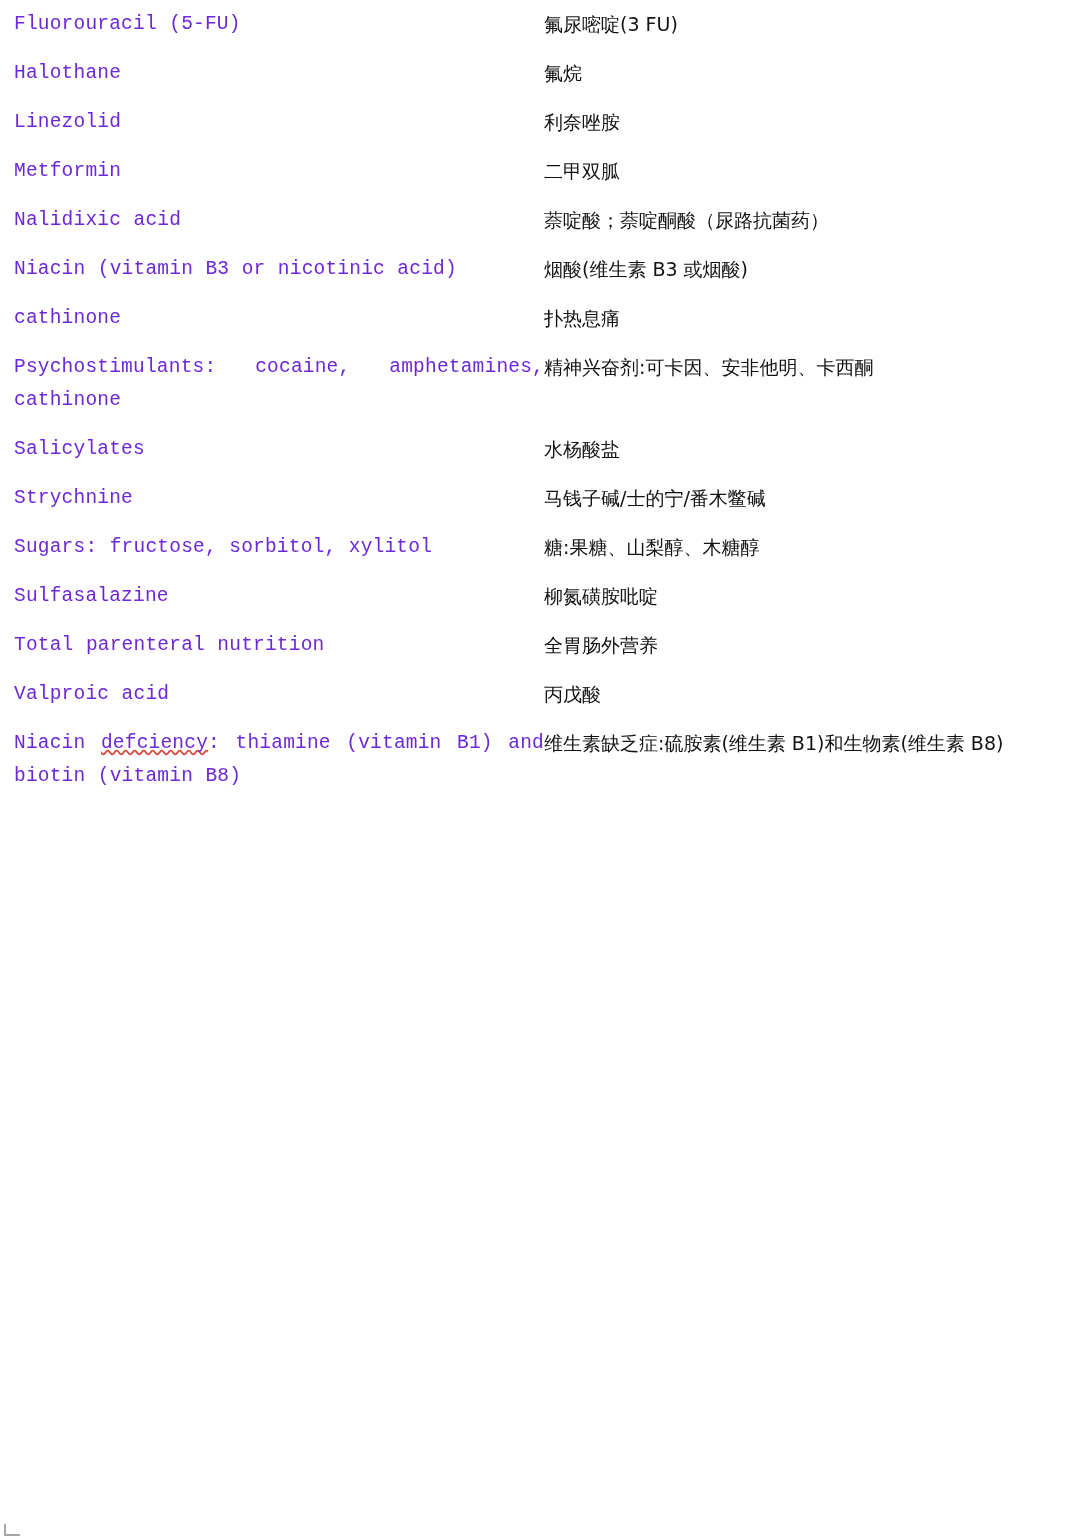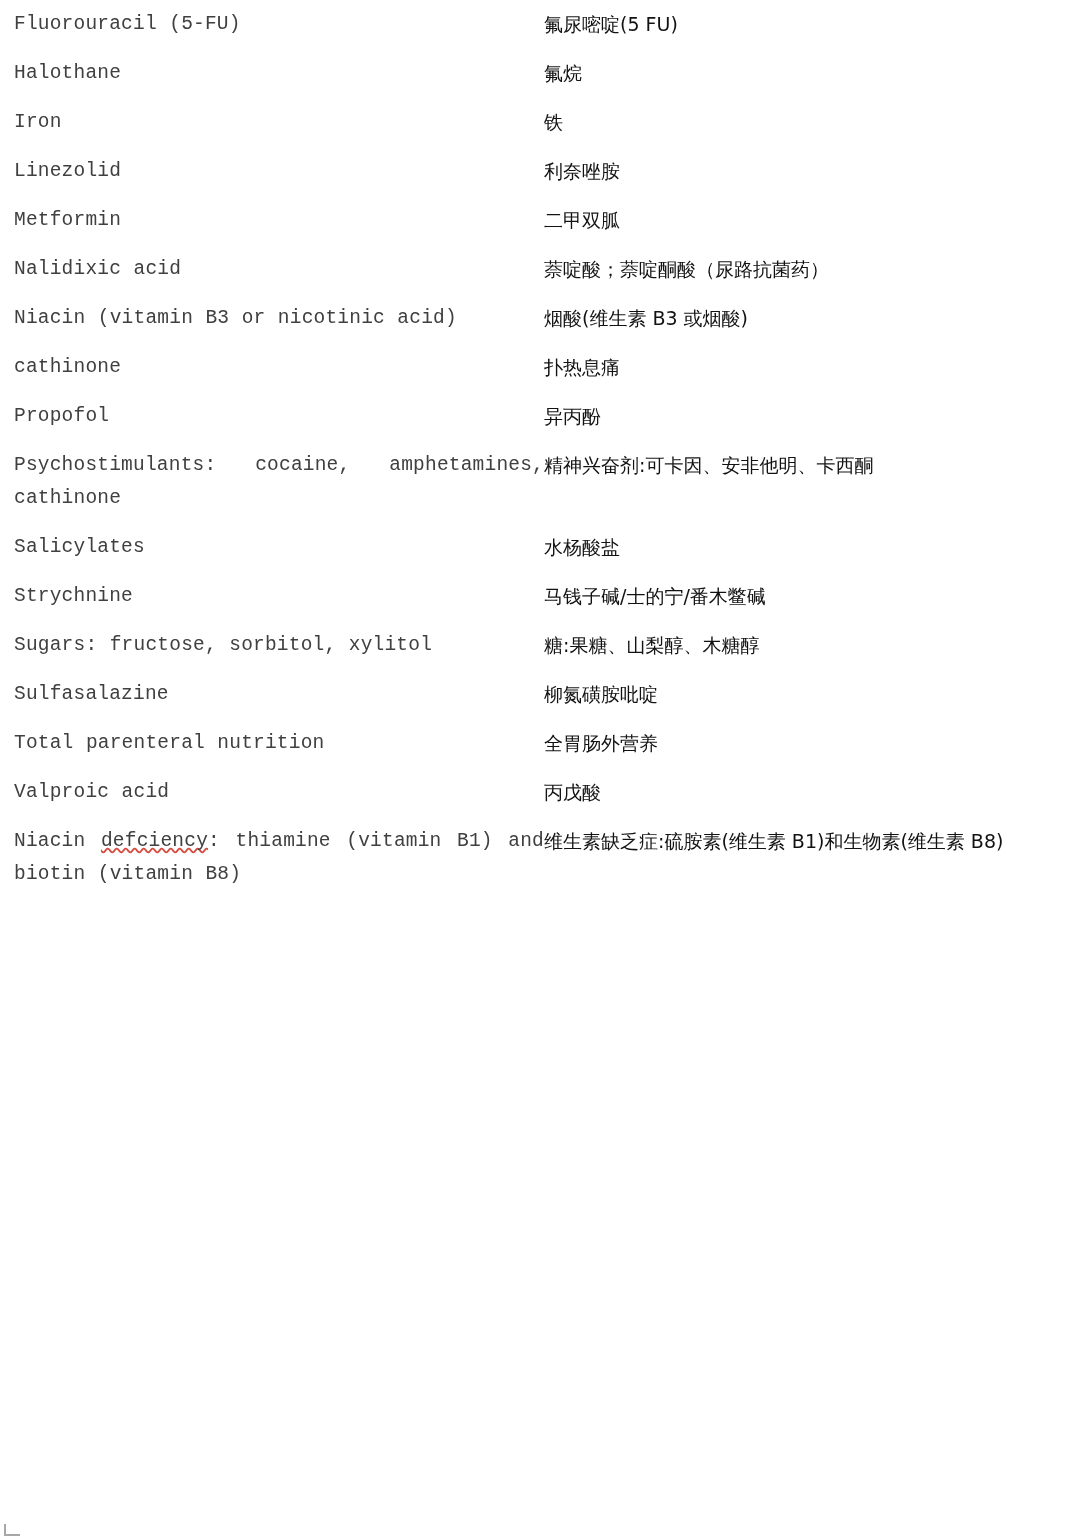--- a/index.html
+++ b/index.html
@@ -37,21 +37,21 @@
     padding: 0 0 0 0;
     border: none;
     vertical-align: top;
   }
 
   .cell-en {
     font-family: "Liberation Mono", monospace;
     font-size: 19.5px;
     line-height: 33px;
     letter-spacing: 0.2px;
-    color: #404040;
+    color: #6d28d9;
     padding: 10px 16px 10px 6px;
     text-align: justify;
     text-justify: inter-word;
     word-spacing: 0.5px;
   }
   .cell-zh {
     font-family: "DejaVu Sans", sans-serif;
     font-size: 19px;
     line-height: 33px;
     color: #121212;
@@ -110,53 +110,45 @@
   <div class="top-rule"></div>
 
   <table class="doc-table">
     <colgroup>
       <col class="c-en">
       <col class="c-zh">
     </colgroup>
     <tbody>
       <tr class="r">
         <td class="cell-en">Fluorouracil (5-FU)</td>
-        <td class="cell-zh">氟尿嘧啶(5 FU)</td>
+        <td class="cell-zh">氟尿嘧啶(3 FU)</td>
       </tr>
       <tr class="r">
         <td class="cell-en">Halothane</td>
         <td class="cell-zh">氟烷</td>
-      </tr>
-      <tr class="r">
-        <td class="cell-en">Iron</td>
-        <td class="cell-zh">铁</td>
       </tr>
       <tr class="r">
         <td class="cell-en">Linezolid</td>
         <td class="cell-zh">利奈唑胺</td>
       </tr>
       <tr class="r">
         <td class="cell-en">Metformin</td>
         <td class="cell-zh">二甲双胍</td>
       </tr>
       <tr class="r">
         <td class="cell-en">Nalidixic acid</td>
         <td class="cell-zh">萘啶酸；萘啶酮酸（尿路抗菌药）</td>
       </tr>
       <tr class="r">
         <td class="cell-en">Niacin (vitamin B3 or nicotinic acid)</td>
         <td class="cell-zh">烟酸(维生素 B3 或烟酸)</td>
       </tr>
       <tr class="r">
         <td class="cell-en">cathinone</td>
         <td class="cell-zh">扑热息痛</td>
-      </tr>
-      <tr class="r">
-        <td class="cell-en propofol-en">Propofol</td>
-        <td class="cell-zh propofol-zh">异丙酚</td>
       </tr>
       <tr class="r">
         <td class="cell-en">Psychostimulants: cocaine, amphetamines, cathinone</td>
         <td class="cell-zh">精神兴奋剂:可卡因、安非他明、卡西酮</td>
       </tr>
       <tr class="r">
         <td class="cell-en">Salicylates</td>
         <td class="cell-zh">水杨酸盐</td>
       </tr>
       <tr class="r">

